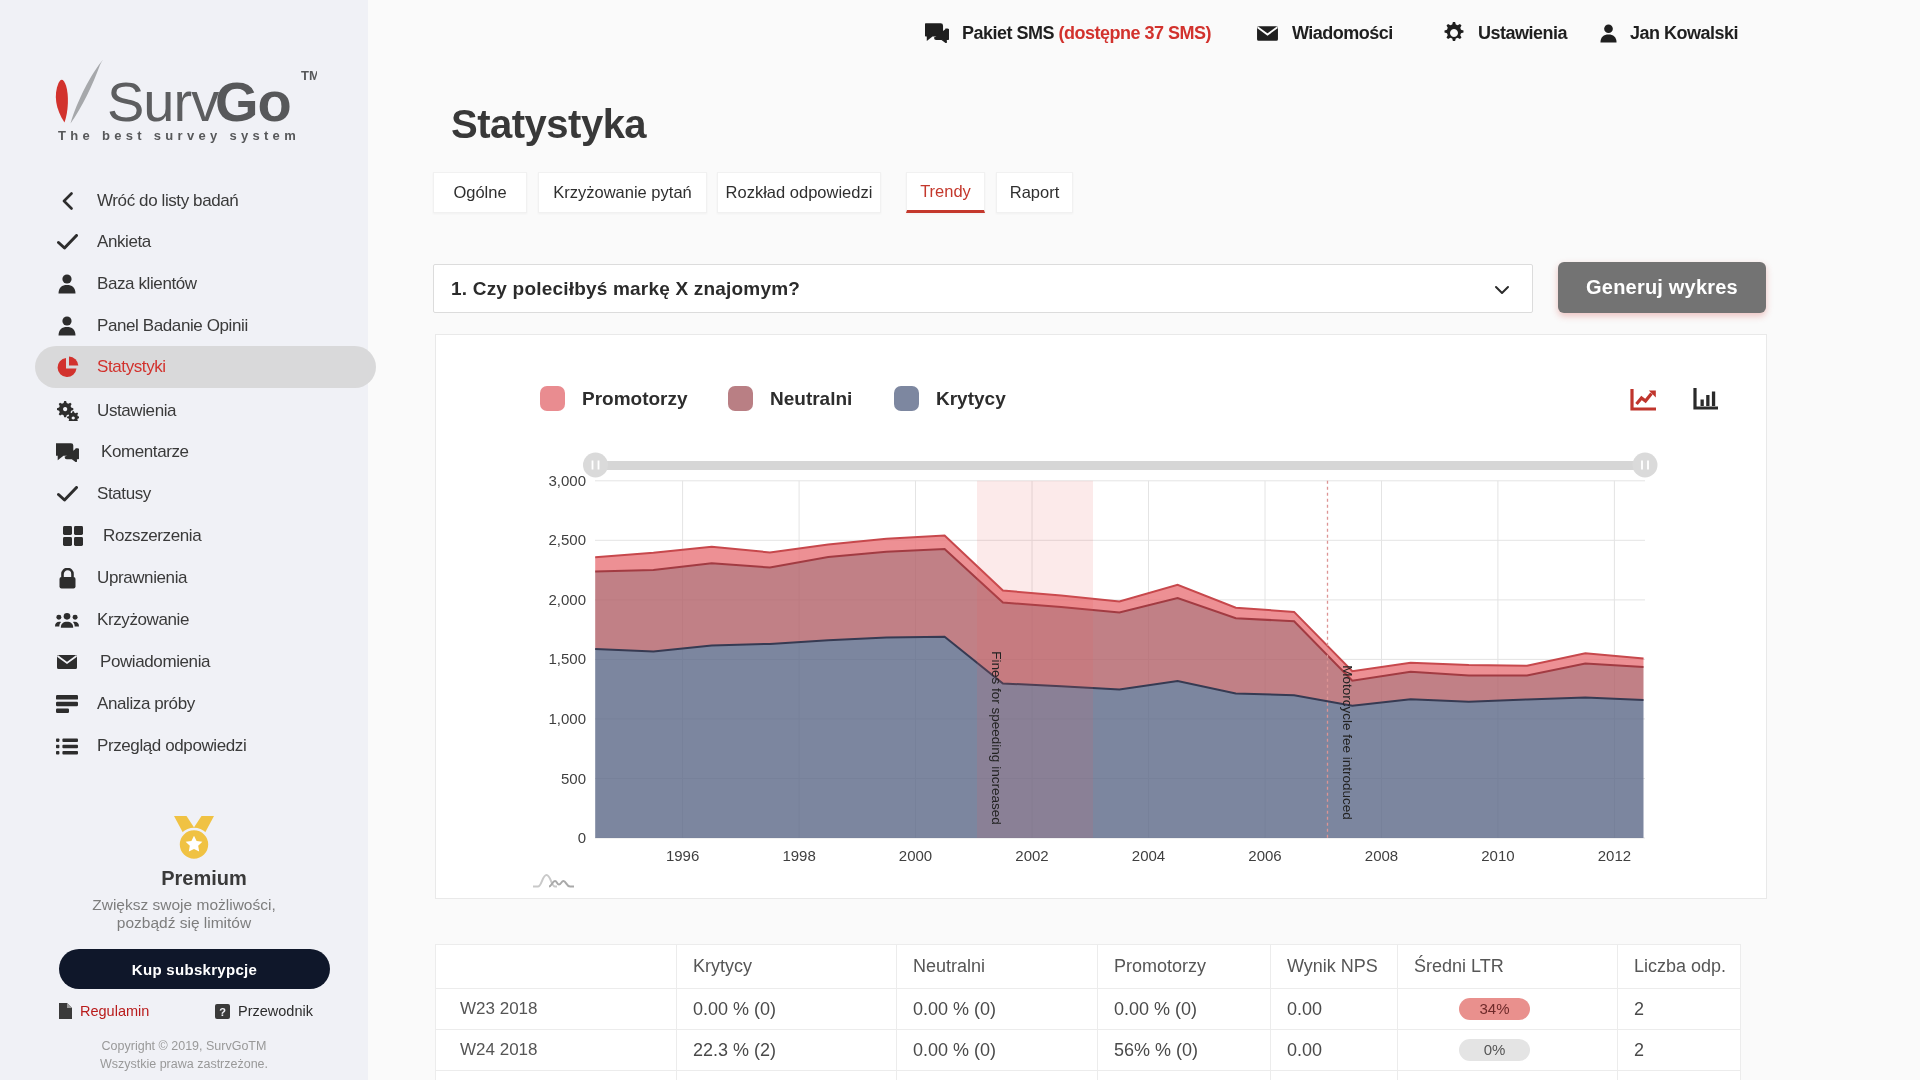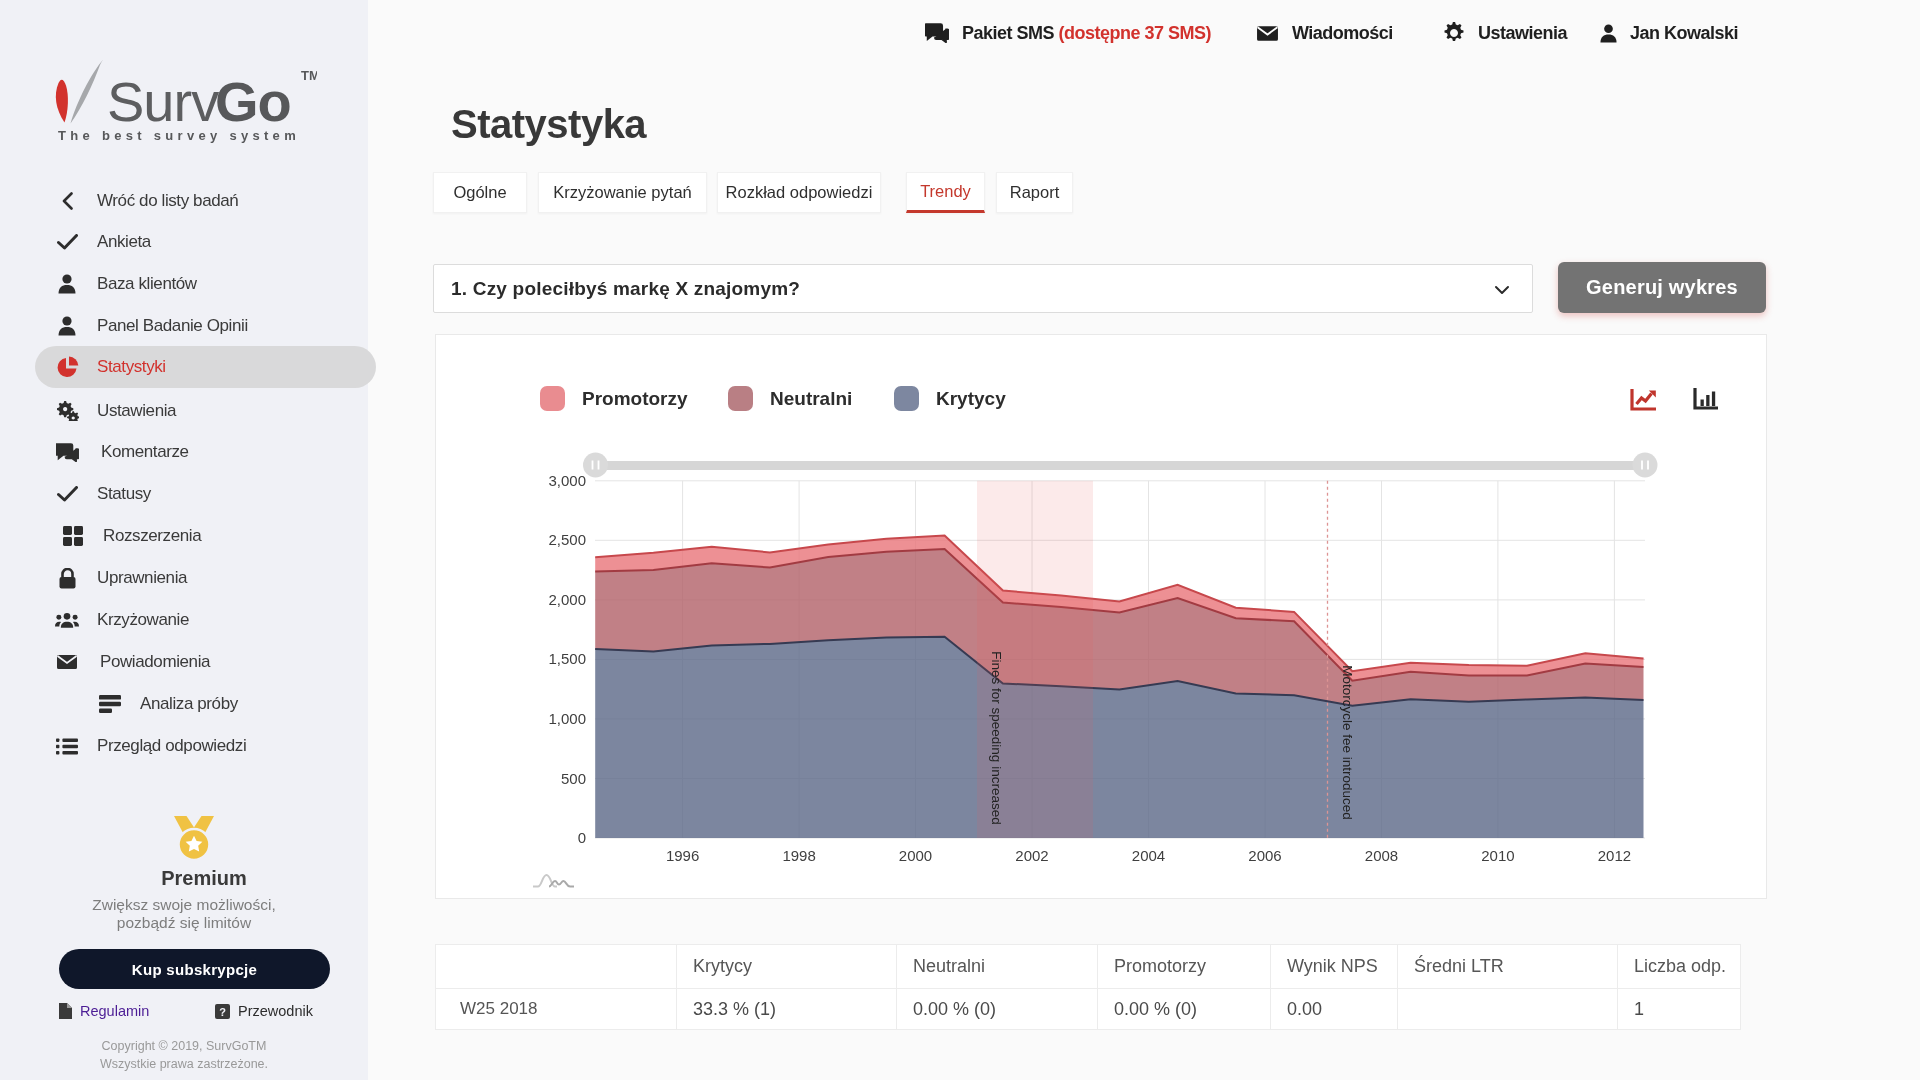--- a/index.html
+++ b/index.html
@@ -174,21 +174,21 @@
 </div>
 <div class="menu-item" style="top:641px;">
   <span class="mi-icon">
       <svg width="22" height="16" viewBox="0 0 22 16">
         <path d="M1 2.5 A1.5 1.5 0 0 1 2.5 1 h17 A1.5 1.5 0 0 1 21 2.5 v11 a1.5 1.5 0 0 1 -1.5 1.5 h-17 A1.5 1.5 0 0 1 1 13.5 Z" fill="#2d2d2d"></path>
         <path d="M1.5 2 L11 9 L20.5 2" fill="none" stroke="#f0f1f6" stroke-width="1.8"></path>
       </svg>
     </span>
   <span class="mi-text" style="left:100px;">Powiadomienia</span>
 </div>
-<div class="menu-item" style="top:683px;margin-left:43px;">
+<div class="menu-item" style="top:683px;">
   <span class="mi-icon">
       <svg width="22" height="18" viewBox="0 0 22 18">
         <g fill="#2d2d2d">
           <rect x="0" y="0" width="22" height="4.6" rx="1.2"></rect>
           <rect x="0" y="6.7" width="22" height="4.6" rx="1.2"></rect>
           <rect x="0" y="13.4" width="13" height="4.6" rx="1.2"></rect>
         </g>
       </svg>
     </span>
   <span class="mi-text">Analiza próby</span>
@@ -213,21 +213,21 @@
   <svg width="44" height="45" viewBox="0 0 44 45">
     <polygon points="2,0 14.5,0 27,19 16.5,27" fill="#f0c243"></polygon>
     <polygon points="42,0 29.5,0 17,19 27.5,27" fill="#f0c243"></polygon>
     <circle cx="22" cy="28.5" r="15.5" fill="#f0c243" stroke="#f0f1f6" stroke-width="2.6"></circle>
     <polygon points="22,19.7 24.59,24.94 30.37,25.78 26.18,29.86 27.17,35.62 22,32.9 16.83,35.62 17.82,29.86 13.63,25.78 19.41,24.94" fill="#fff"></polygon>
   </svg>
 </div>
 <div class="abs" style="left:20px; top:867px; width:368px; text-align:center; font-size:20px; font-weight:bold; color:#3a3a3a;">Premium</div>
 <div class="abs" style="left:0; top:896px; width:368px; text-align:center; font-size:15.5px; color:#7d7d7d; line-height:18px;">Zwiększ swoje możliwości,<br>pozbądź się limitów</div>
 <div class="abs" style="left:59px; top:949px; width:271px; height:40px; background:#0f172a; border-radius:20px; color:#fff; font-size:15px; font-weight:bold; display:flex; align-items:center; justify-content:center; letter-spacing:0.3px;">Kup subskrypcje</div>
-<div class="abs" style="left:59px; top:1003px; display:flex; align-items:center; font-size:14.5px; color:#4c1d95;">
+<div class="abs" style="left:59px; top:1003px; display:flex; align-items:center; font-size:14.5px; color:#b91c1c;">
   <svg width="13" height="16" viewBox="0 0 13 16" style="margin-right:8px;">
       <path d="M0 0 h8 l5 5 v11 h-13 Z" fill="#3a3a3a"></path>
       <path d="M8 0 l5 5 h-5 Z" fill="#9a9a9a"></path>
     </svg>
   Regulamin
 </div>
 <div class="abs" style="left:215px; top:1003px; display:flex; align-items:center; font-size:14.5px; color:#2d2d2d;">
   <svg width="15" height="15" viewBox="0 0 15 15" style="margin-right:8px;">
       <rect x="0" y="0" width="15" height="15" rx="2" fill="#3a3a3a"></rect>
       <text x="7.5" y="11.5" text-anchor="middle" font-size="11" font-weight="bold" fill="#f0f1f6" font-family="Liberation Sans, sans-serif">?</text>
@@ -377,20 +377,38 @@
       <tr>
     <th style="width:241px;"></th>
     <th style="width:220px;">Krytycy</th>
     <th style="width:201px;">Neutralni</th>
     <th style="width:173px;">Promotorzy</th>
     <th style="width:127px;">Wynik NPS</th>
     <th style="width:220px;">Średni LTR</th>
     <th style="width:123px;">Liczba odp.</th>
   </tr>
   <tr>
+    <td class="rowlabel">W23 2018</td>
+    <td>0.00 % (0)</td>
+    <td>0.00 % (0)</td>
+    <td>0.00 % (0)</td>
+    <td>0.00</td>
+    <td style="padding-left:0;"><span class="pill pill-pink">34%</span></td>
+    <td>2</td>
+  </tr>
+  <tr>
+    <td class="rowlabel">W24 2018</td>
+    <td>22.3 % (2)</td>
+    <td>0.00 % (0)</td>
+    <td>56% % (0)</td>
+    <td>0.00</td>
+    <td style="padding-left:0;"><span class="pill pill-gray">0%</span></td>
+    <td>2</td>
+  </tr>
+  <tr>
     <td class="rowlabel">W25 2018</td>
     <td>33.3 % (1)</td>
     <td>0.00 % (0)</td>
     <td>0.00 % (0)</td>
     <td>0.00</td>
     <td style="padding-left:0;"></td>
     <td>1</td>
   </tr>
 </tbody>
   </table>

